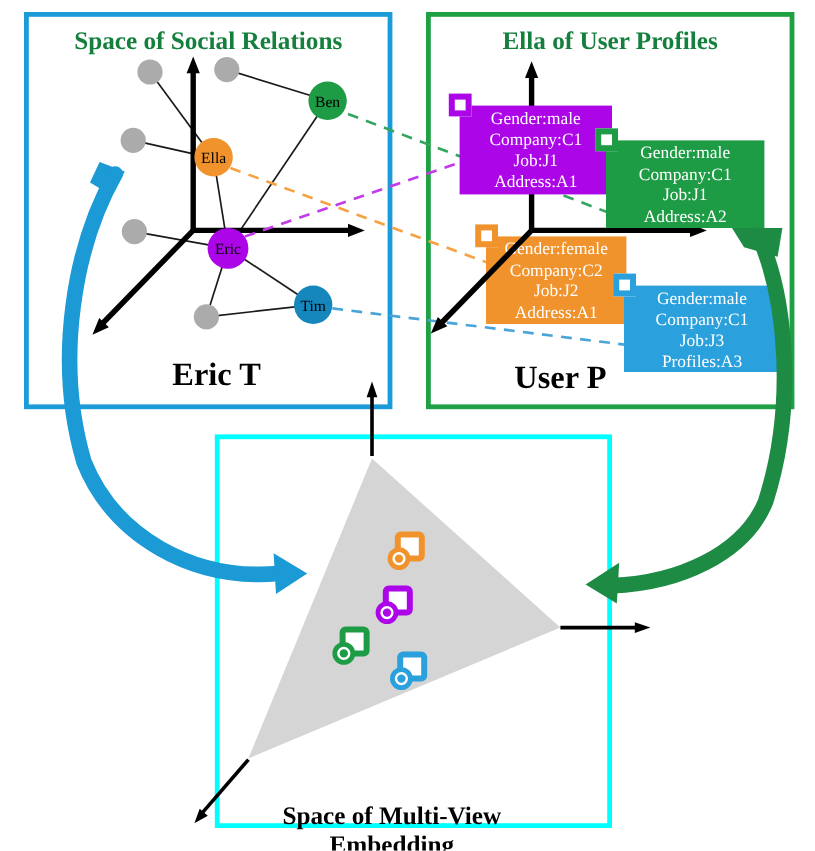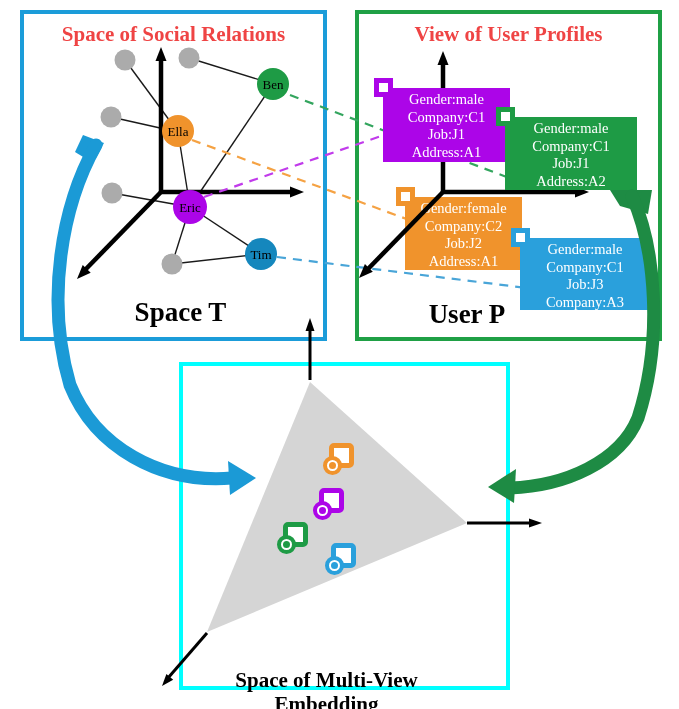--- a/index.html
+++ b/index.html
@@ -1,20 +1,20 @@
 <!DOCTYPE html>
 <html><head>
 <meta charset="utf-8">
 <style>
   html,body{margin:0;padding:0;background:#fff;}
   #canvas{position:relative;width:679px;height:709px;background:#fff;overflow:hidden;
           font-family:"Liberation Serif",serif;}
   .box{position:absolute;border:4px solid #000;box-sizing:border-box;background:transparent;}
   .box-title{position:absolute;top:8px;left:0;right:0;text-align:center;
-             font-weight:bold;font-size:21px;color:#ef4444;white-space:nowrap;}
+             font-weight:bold;font-size:21px;color:#15803d;white-space:nowrap;}
   .box-label{position:absolute;font-weight:bold;font-size:27px;color:#000;white-space:nowrap;}
   svg.layer{position:absolute;left:0;top:0;width:679px;height:709px;pointer-events:none;}
   .card{position:absolute;color:#fff;text-align:center;font-size:14.5px;line-height:17.5px;
         padding-top:3px;box-sizing:border-box;z-index:4;}
   .cicon{position:absolute;width:19px;height:19px;border:5px solid #000;background:#fff;
          box-sizing:border-box;z-index:5;}
   .marker{position:absolute;width:32px;height:33px;z-index:5;}
   .marker .sq{position:absolute;left:6px;top:0;width:25px;height:25px;border:5px solid #000;
               border-radius:5px;background:#fff;box-sizing:border-box;}
   .marker .ring{position:absolute;left:0;top:13px;width:19px;height:19px;border:4.5px solid #000;
@@ -25,25 +25,25 @@
   .mv-caption{position:absolute;left:209px;top:620px;width:235px;text-align:center;
               font-weight:bold;font-size:21px;line-height:24px;z-index:2;margin-top:48px;}
 </style>
 </head>
 <body>
 
 <div id="canvas">
 
   <div class="box" style="left: 20px; top: 10px; width: 307px; height: 331px; border-color: rgb(27, 156, 217);">
     <div class="box-title">Space of Social Relations</div>
-    <div class="box-label" style="left:0;right:0;bottom:9px;text-align:center;margin-left:14px;">Space T</div>
+    <div class="box-label" style="left:0;right:0;bottom:9px;text-align:center;margin-left:14px;">Eric T</div>
   </div>
 
   <div class="box" style="left: 355px; top: 10px; width: 307px; height: 331px; border-color: rgb(31, 160, 69);">
-    <div class="box-title">View of User Profiles</div>
+    <div class="box-title">Ella of User Profiles</div>
     <div class="box-label" style="left:28px;bottom:7px;width:160px;text-align:center;">User P</div>
   </div>
 
   <div class="box" style="left: 179px; top: 362px; width: 331px; height: 328px; border-color: rgb(0, 255, 255);"></div>
   <div class="mv-caption">
     <div>Space of  Multi-View</div>
     <div>Embedding</div>
   </div>
 
   <svg class="layer" style="z-index:3">
@@ -140,21 +140,21 @@
     <div>Company:C2</div>
     <div>Job:J2</div>
     <div>Address:A1</div>
   </div>
   <div class="cicon" style="left: 396px; top: 187px; border-color: rgb(240, 147, 44);"></div>
 
   <div class="card" style="left: 520px; top: 238px; width: 130px; height: 72px; background-color: rgb(42, 160, 220);">
     <div>Gender:male</div>
     <div>Company:C1</div>
     <div>Job:J3</div>
-    <div>Company:A3</div>
+    <div>Profiles:A3</div>
   </div>
   <div class="cicon" style="left: 511px; top: 228px; border-color: rgb(42, 160, 220);"></div>
 
   <div class="marker" style="left:323px;top:443px;">
     <div class="sq" style="border-color: rgb(240, 147, 44);"></div>
     <div class="ring" style="border-color: rgb(240, 147, 44);">
       <div class="dot" style="background-color: rgb(240, 147, 44);"></div>
     </div>
   </div>
   <div class="marker" style="left:313px;top:488px;">

